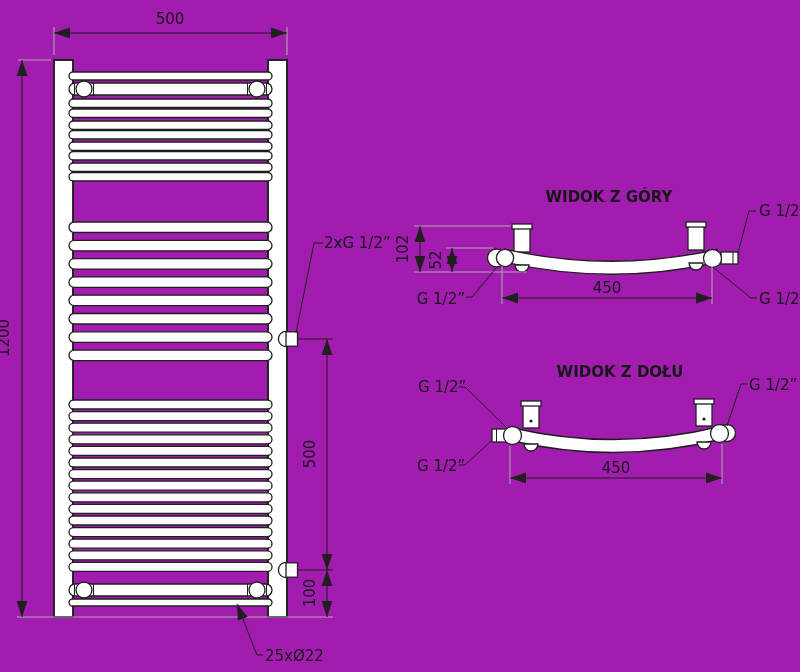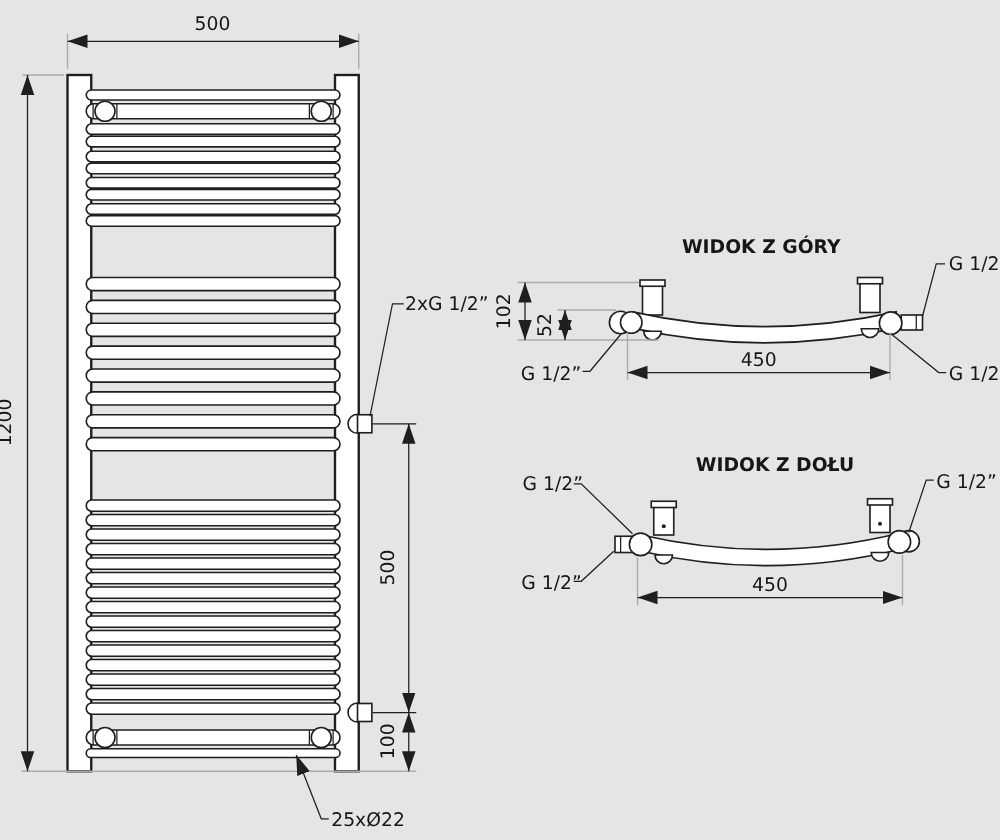--- a/index.html
+++ b/index.html
@@ -1,16 +1,16 @@
 <!DOCTYPE html>
 <html style="--line: #1f1f1f; --ext: #ababab;"><head>
 <meta charset="utf-8">
 <style>
   html,body{margin:0;padding:0;background:#fff;}
-  .stage{position:relative;width:800px;height:672px;background:#e5e5e5;overflow:hidden;
+  .stage{position:relative;width:800px;height:672px;background:#a21caf;overflow:hidden;
          font-family:"DejaVu Sans","Liberation Sans",sans-serif;}
   svg text{font-family:"DejaVu Sans","Liberation Sans",sans-serif;font-size:15px;fill:#161616;}
   svg text.title{font-weight:bold;}
   .thin{stroke:var(--line,#1f1f1f);stroke-width:1;fill:none;}
   .ext{stroke:var(--ext,#ababab);stroke-width:1.1;fill:none;}
   .white{fill:#fff;stroke:var(--line,#1f1f1f);stroke-width:1.3;}
   .rail{stroke-width:1.9;}
   .dot{fill:var(--line,#1f1f1f);stroke:none;}
 </style>
 </head>

